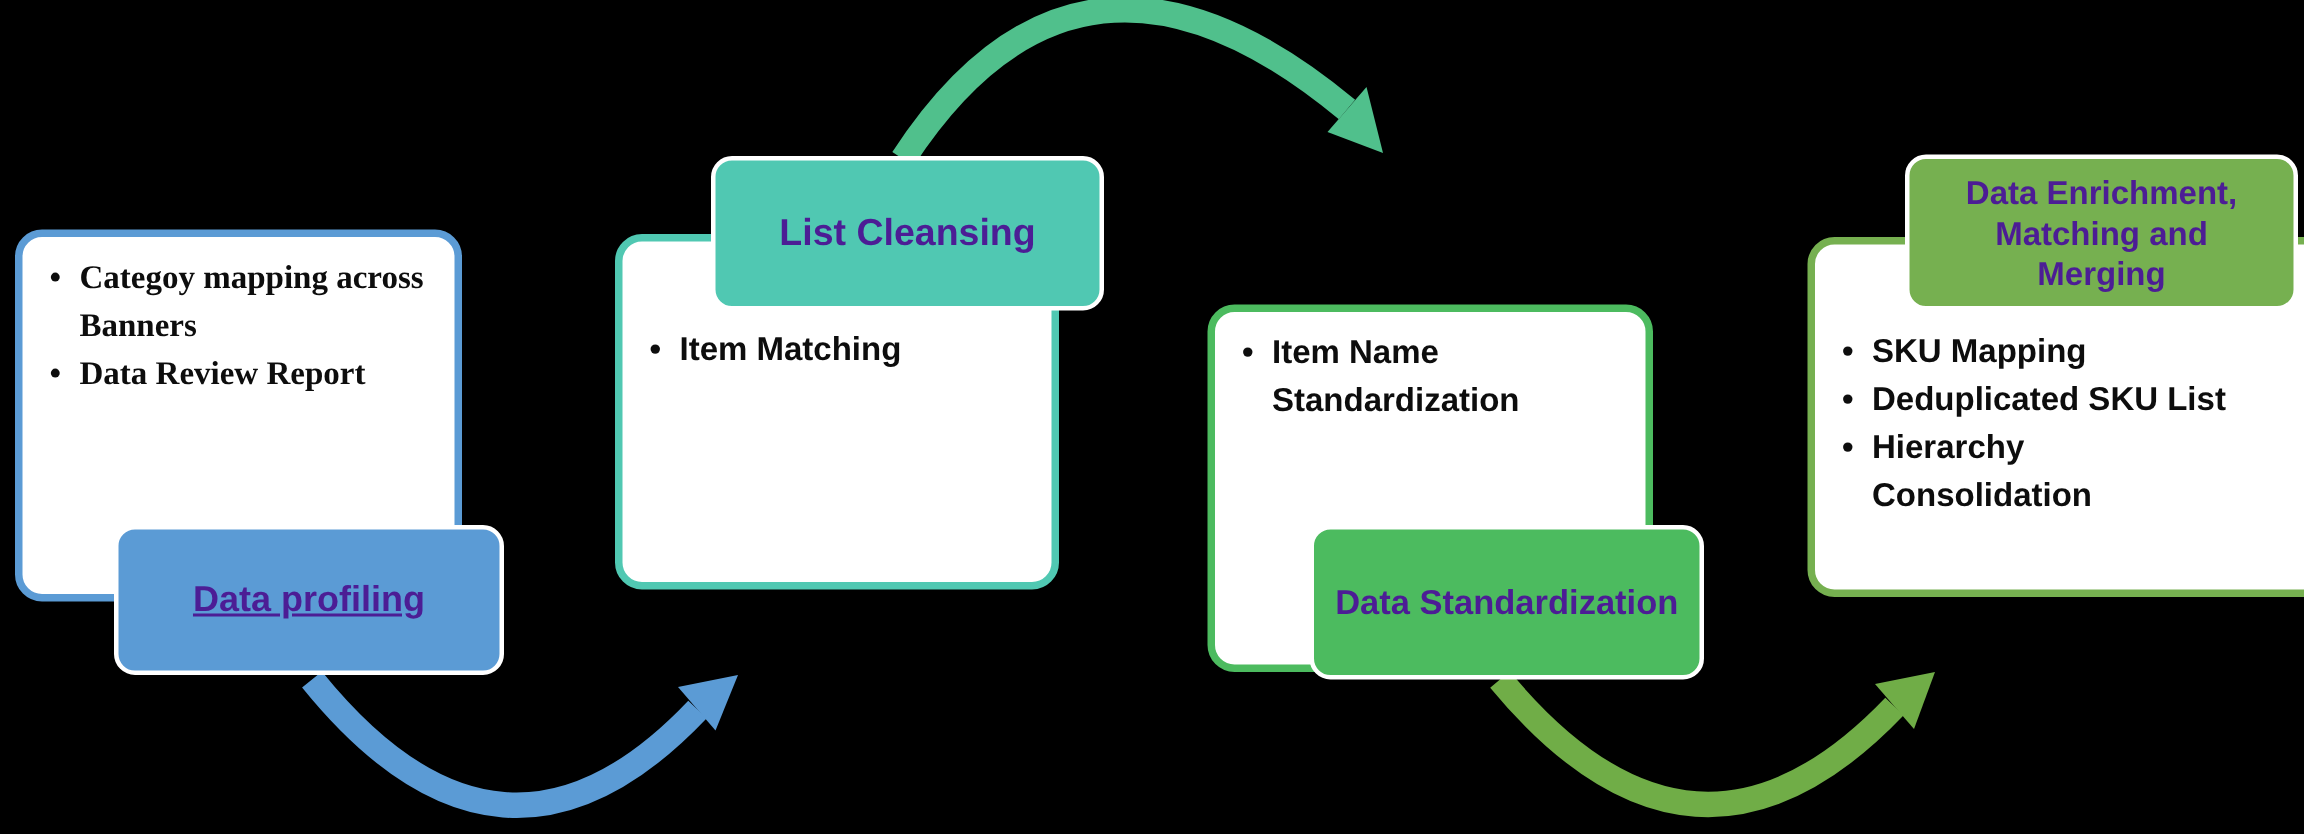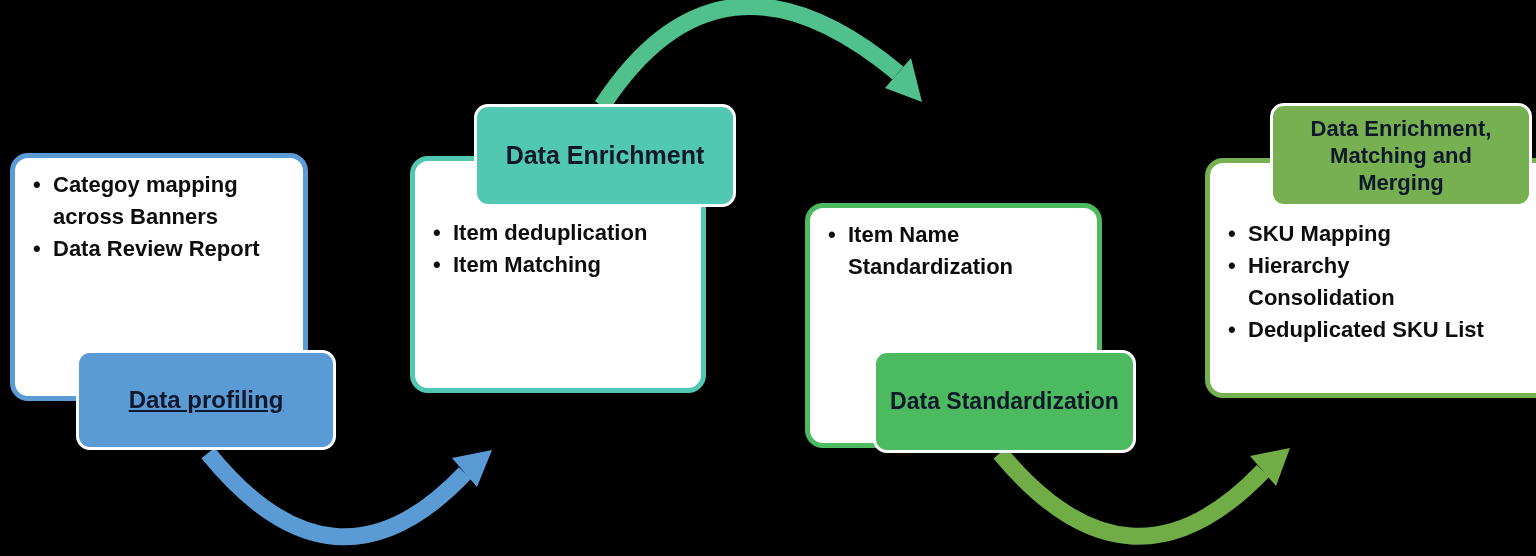--- a/index.html
+++ b/index.html
@@ -15,25 +15,25 @@
   }
   .card ul{
     margin:0;list-style:none;color:#0d0d0d;font-weight:bold;
     font-size:22px;line-height:32px;padding:11px 14px 0 16px;
   }
   .card li{position:relative;padding-left:22px;}
   .card li::before{content:"\2022";position:absolute;left:2px;}
   .label{
     position:absolute;background:var(--accent);
     border:3px solid #ffffff;border-radius:14px;box-sizing:border-box;
-    color:#0f172a;font-weight:bold;text-align:center;
+    color:#4c1d95;font-weight:bold;text-align:center;
     display:flex;align-items:center;justify-content:center;
   }
   
-  .s0 .card{left:10px;top:153px;width:298px;height:248px;}
+  .s0 .card{left:10px;top:153px;width:298px;height:248px;font-family:Liberation Serif, serif;}
   .s0 .label{left:76px;top:350px;width:260px;height:100px;font-size:24px;text-decoration:underline;}
   
   .s1 .card{left:410px;top:156px;width:296px;height:237px;}
   .s1 .card ul{padding-top:56px;}
   .s1 .label{left:474px;top:104px;width:262px;height:103px;font-size:25px;}
   
   .s2 .card{left:805px;top:155px;width:297px;height:245px;margin-top:48px;}
   .s2 .label{left:873px;top:350px;width:263px;height:103px;font-size:23px;padding:0 8px;}
   
   .s3 .card{left:1205px;top:158px;width:391px;height:240px;}
@@ -72,46 +72,45 @@
         </ul>
     </div>
     <div class="label">
       <span>Data profiling</span>
     </div>
   </div>
 
   <div class="stage s1" style="--accent: #50C8B2;">
     <div class="card">
       <ul>
-          <li>Item deduplication</li>
           <li>Item Matching</li>
         </ul>
     </div>
     <div class="label">
-      <span>Data Enrichment</span>
+      <span>List Cleansing</span>
     </div>
   </div>
 
   <div class="stage s2" style="--accent: #4CBB5F;">
     <div class="card">
       <ul>
           <li>Item Name Standardization</li>
         </ul>
     </div>
     <div class="label">
       <span>Data Standardization</span>
     </div>
   </div>
 
   <div class="stage s3" style="--accent: #76B050;">
     <div class="card">
       <ul>
           <li>SKU Mapping</li>
+          <li>Deduplicated SKU List</li>
           <li>Hierarchy Consolidation</li>
-          <li>Deduplicated SKU List</li>
         </ul>
     </div>
     <div class="label">
       <span>Data Enrichment, Matching and Merging</span>
     </div>
   </div>
 
 </div>
 
 </body></html>

